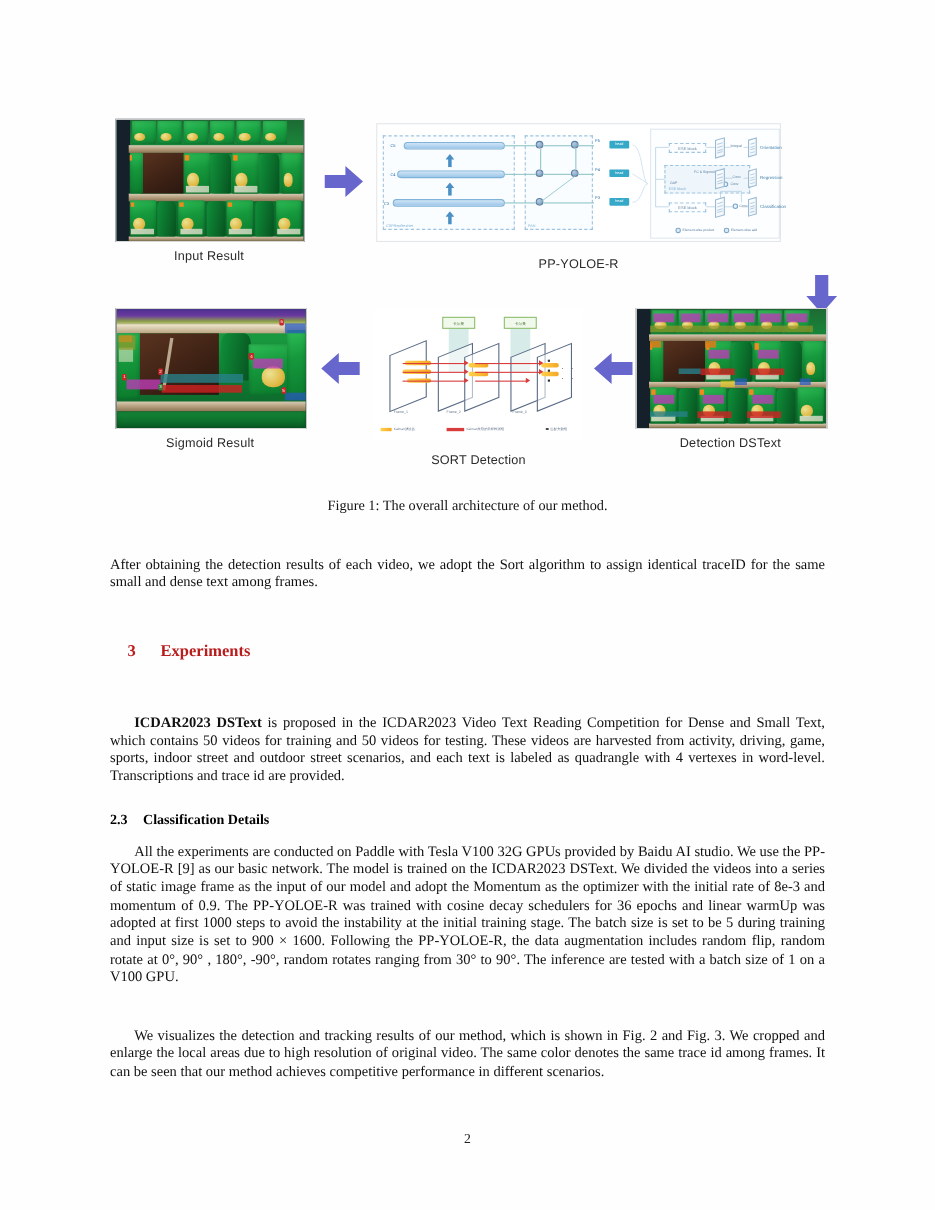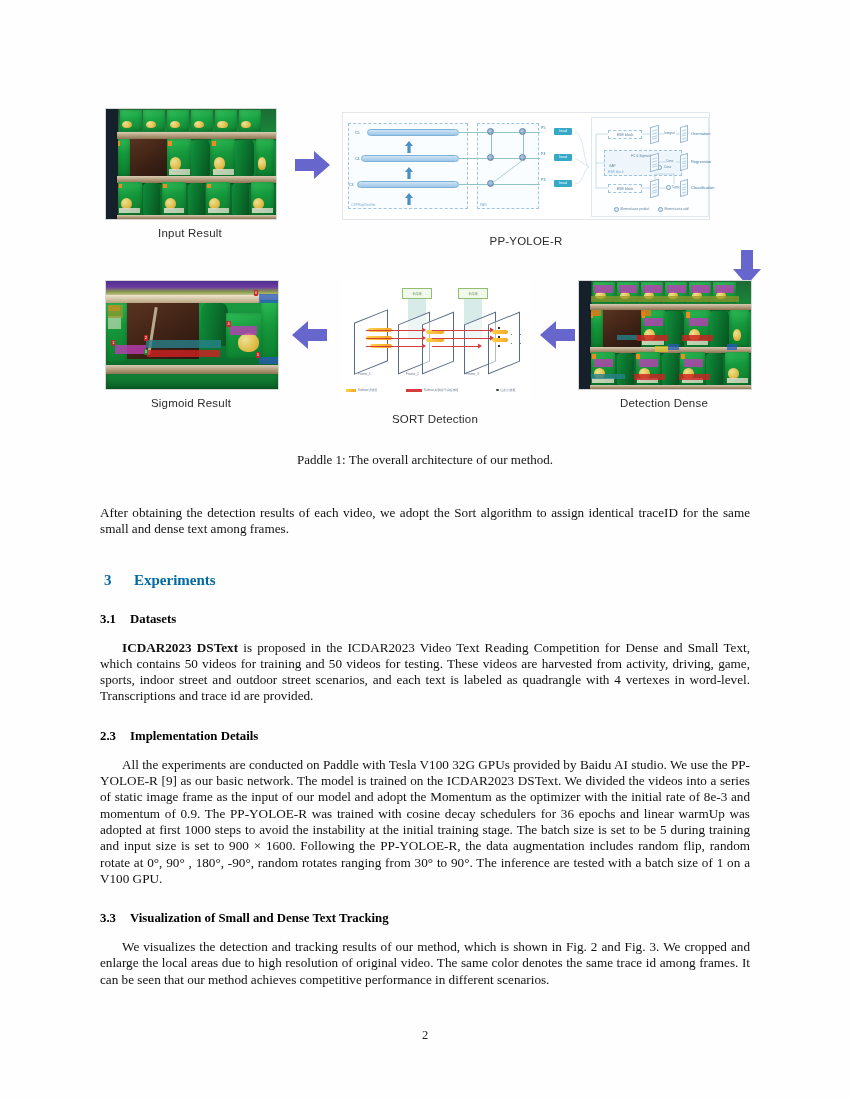--- a/index.html
+++ b/index.html
@@ -384,22 +384,22 @@
     font-size: 13.2px;
     line-height: 16.3px;
     text-align: justify;
     text-justify: inter-word;
     color: #111;
   }
   p.body.indent { text-indent: 22px; }
   .sec-h {
     font-size: 15px;
     font-weight: bold;
-    margin: 4px;
-    color: #0369a1;
+    margin: 16px;
+    color: #b91c1c;
   }
   .sec-h .num { display: inline-block; width: 30px; }
   .subsec-h {
     font-size: 12.8px;
     font-weight: bold;
     margin: 0;
     color: #000;
   }
   .subsec-h .num { display: inline-block; width: 30px; }
   .gap-a { height: 30px; }
@@ -886,62 +886,56 @@
           <div class="dbox magenta" style="left:61%; top:72%; width:11%; height:8%;"></div>
           <div class="dbox red" style="left:32%; top:86%; width:18%; height:6%;"></div>
           <div class="dbox red" style="left:58%; top:86%; width:18%; height:6%;"></div>
           <div class="dbox teal" style="left:7%;  top:86%; width:20%; height:5%;"></div>
           <div class="dbox orange" style="left:7%;  top:27%; width:6%;  height:5%;"></div>
           <div class="dbox orange" style="left:36%; top:27%; width:6%;  height:5%;"></div>
           <div class="dbox blue" style="left:52%; top:58%; width:6%;  height:6%;"></div>
           <div class="dbox blue" style="left:86%; top:58%; width:6%;  height:6%;"></div>
           <div class="dbox yellow" style="left:44%; top:60%; width:8%;  height:6%;"></div>
         </div>
-        <div class="fig-caption">Detection Dense</div>
+        <div class="fig-caption">Detection DSText</div>
       </div>
     </div>
   </div>
 
-  <div class="fig-caption-main">Paddle 1: The overall architecture of our method.</div>
+  <div class="fig-caption-main">Figure 1: The overall architecture of our method.</div>
 
   <div class="content">
 
     <p class="body">After obtaining the detection results of each video, we adopt the Sort algorithm to assign identical traceID for the same small and dense text among frames.</p>
 
     <div class="gap-a"></div>
 
     <h2 class="sec-h">
       <span class="num">3</span><span>Experiments</span>
     </h2>
 
     <div class="gap-b"></div>
 
+
+    <div class="gap-c"></div>
+
+    <p class="body indent"><b class="run-in">ICDAR2023 DSText</b><span> is proposed in the ICDAR2023 Video Text Reading Competition for Dense and Small Text, which contains 50 videos for training and 50 videos for testing. These videos are harvested from activity, driving, game, sports, indoor street and outdoor street scenarios, and each text is labeled as quadrangle with 4 vertexes in word-level. Transcriptions and trace id are provided.</span></p>
+
+    <div class="gap-d"></div>
+
     <h3 class="subsec-h">
-      <span class="num">3.1</span><span>Datasets</span>
+      <span class="num">2.3</span><span>Classification Details</span>
     </h3>
 
     <div class="gap-c"></div>
 
-    <p class="body indent"><b class="run-in">ICDAR2023 DSText</b><span> is proposed in the ICDAR2023 Video Text Reading Competition for Dense and Small Text, which contains 50 videos for training and 50 videos for testing. These videos are harvested from activity, driving, game, sports, indoor street and outdoor street scenarios, and each text is labeled as quadrangle with 4 vertexes in word-level. Transcriptions and trace id are provided.</span></p>
+    <p class="body indent">All the experiments are conducted on Paddle with Tesla V100 32G GPUs provided by Baidu AI studio. We use the PP-YOLOE-R [9] as our basic network. The model is trained on the ICDAR2023 DSText. We divided the videos into a series of static image frame as the input of our model and adopt the Momentum as the optimizer with the initial rate of 8e-3 and momentum of 0.9. The PP-YOLOE-R was trained with cosine decay schedulers for 36 epochs and linear warmUp was adopted at first 1000 steps to avoid the instability at the initial training stage. The batch size is set to be 5 during training and input size is set to 900 × 1600. Following the PP-YOLOE-R, the data augmentation includes random flip, random rotate at 0°, 90° , 180°, -90°, random rotates ranging from 30° to 90°. The inference are tested with a batch size of 1 on a V100 GPU.</p>
 
     <div class="gap-d"></div>
 
-    <h3 class="subsec-h">
-      <span class="num">2.3</span><span>Implementation Details</span>
-    </h3>
-
-    <div class="gap-c"></div>
-
-    <p class="body indent">All the experiments are conducted on Paddle with Tesla V100 32G GPUs provided by Baidu AI studio. We use the PP-YOLOE-R [9] as our basic network. The model is trained on the ICDAR2023 DSText. We divided the videos into a series of static image frame as the input of our model and adopt the Momentum as the optimizer with the initial rate of 8e-3 and momentum of 0.9. The PP-YOLOE-R was trained with cosine decay schedulers for 36 epochs and linear warmUp was adopted at first 1000 steps to avoid the instability at the initial training stage. The batch size is set to be 5 during training and input size is set to 900 × 1600. Following the PP-YOLOE-R, the data augmentation includes random flip, random rotate at 0°, 90° , 180°, -90°, random rotates ranging from 30° to 90°. The inference are tested with a batch size of 1 on a V100 GPU.</p>
-
-    <div class="gap-d"></div>
-
-    <h3 class="subsec-h">
-      <span class="num">3.3</span><span>Visualization of Small and Dense Text Tracking</span>
-    </h3>
 
     <div class="gap-c"></div>
 
     <p class="body indent">We visualizes the detection and tracking results of our method, which is shown in Fig. 2 and Fig. 3. We cropped and enlarge the local areas due to high resolution of original video. The same color denotes the same trace id among frames. It can be seen that our method achieves competitive performance in different scenarios.</p>
   </div>
 
   <div class="page-num">2</div>
 
 </div>
 

